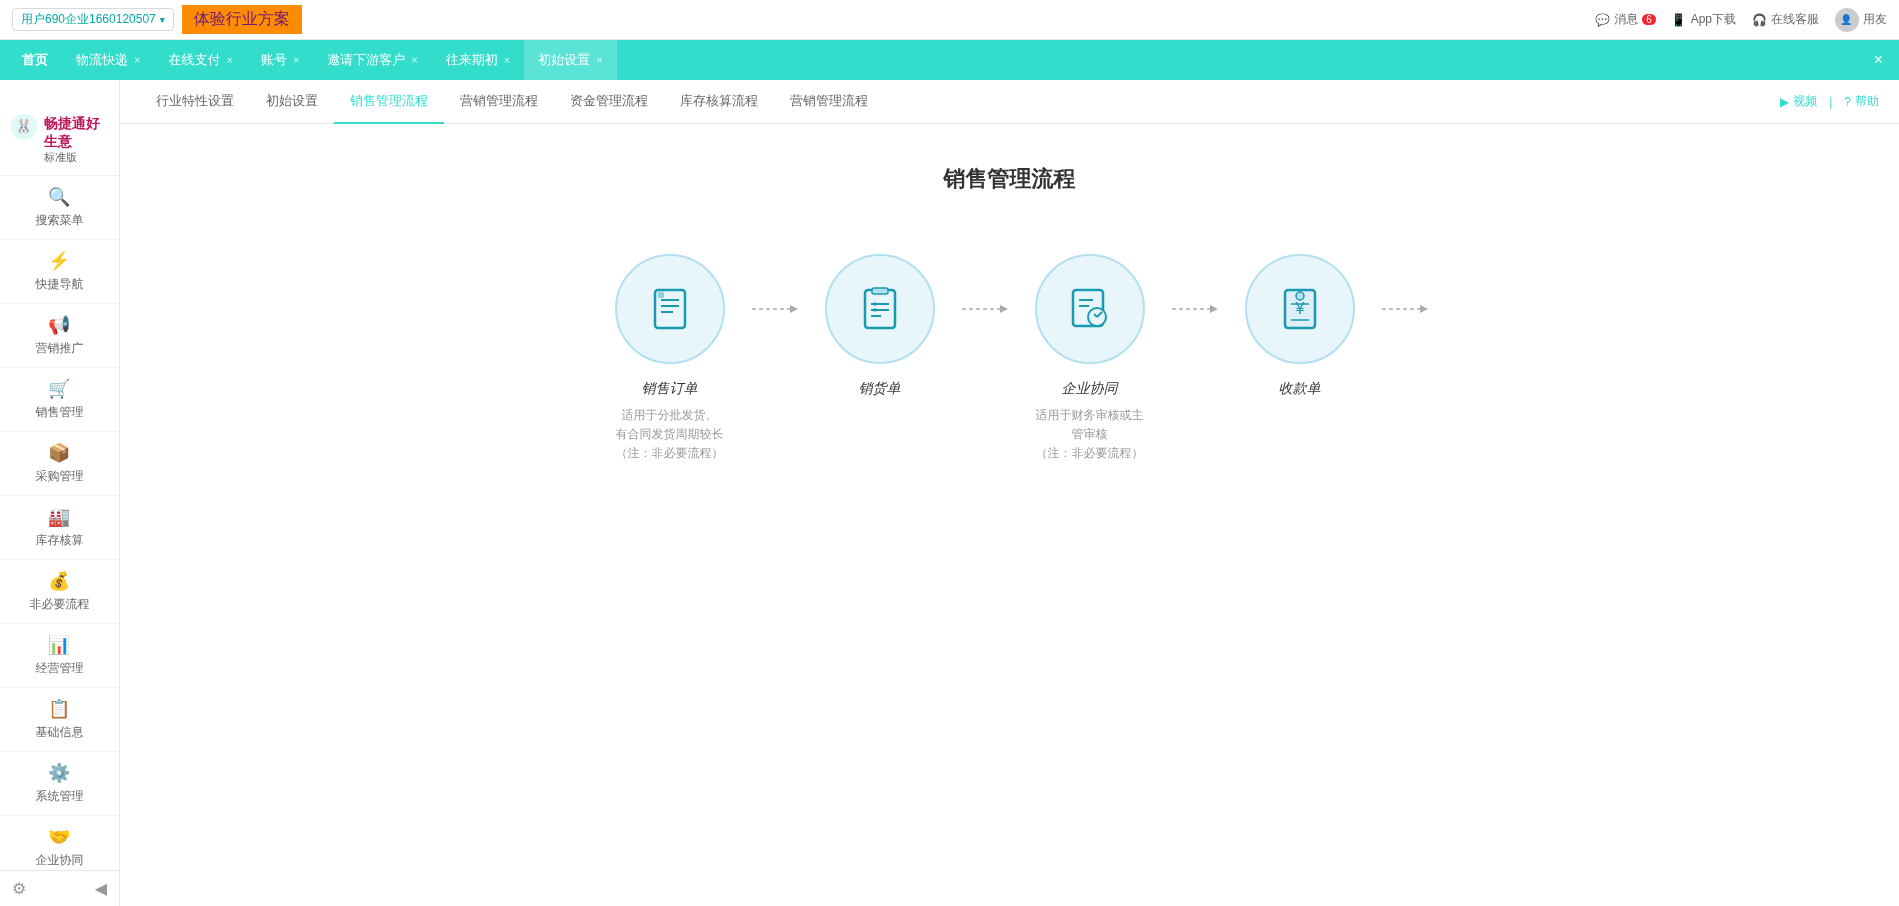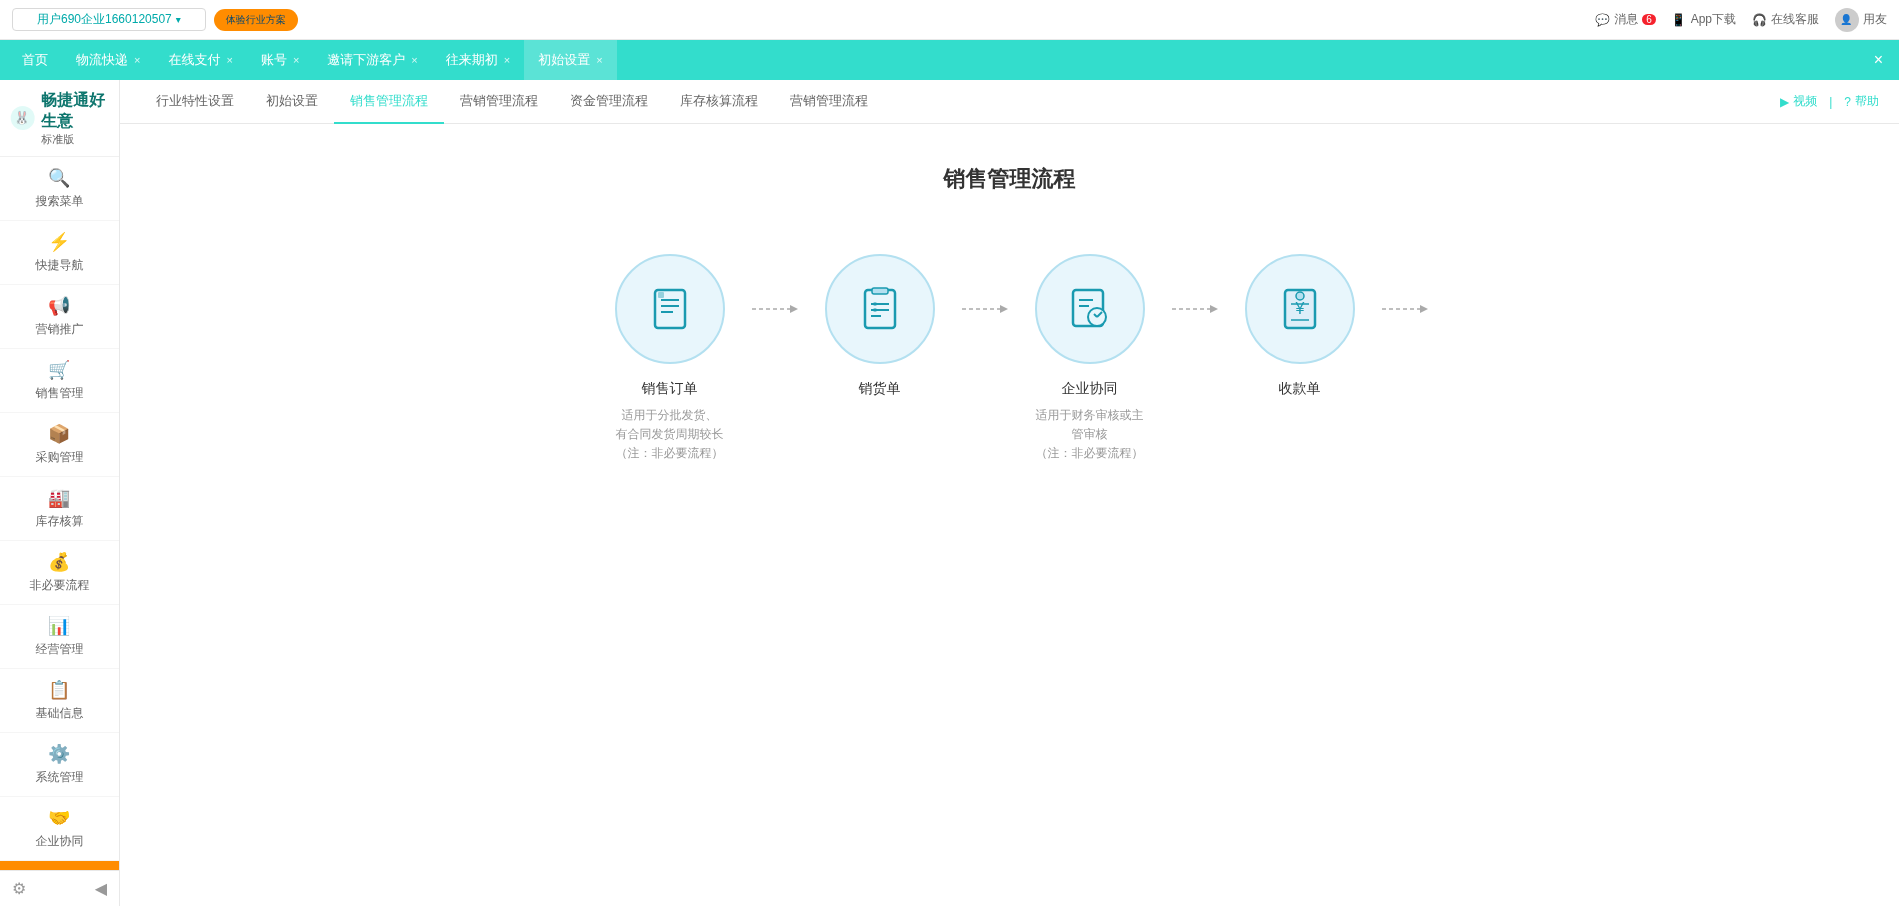--- a/index.html
+++ b/index.html
@@ -7,64 +7,64 @@
 
     
     .top-bar {
       display: flex; align-items: center; justify-content: space-between;
       background: #fff; height: 40px; padding: 0 12px;
       border-bottom: 1px solid #e8e8e8; flex-shrink: 0;
     }
     .top-bar-left { display: flex; align-items: center; gap: 8px; }
     .user-select {
       display: flex; align-items: center; border: 1px solid #d9d9d9;
-      border-radius: 4px; padding: 2px 24px; cursor: pointer; gap: 4px;
+      border-radius: 4px; padding: 2px 8px; cursor: pointer; gap: 4px;
       font-size: 12px; color: #333;
     }
     .user-select span { color: #00aaaa; }
     .dropdown-icon { color: #999; font-size: 10px; }
     .trial-btn {
-      background: #ff8c00; color: #0c4a6e; border: none; border-radius: 11px;
-      padding: 4px 12px; cursor: pointer; font-size: 10px;
+      background: #ff8c00; color: #701a75; border: none; border-radius: 0;
+      padding: 4px 12px; cursor: pointer; font-size: 16px;
     }
     .top-bar-right { display: flex; align-items: center; gap: 16px; font-size: 12px; color: #666; }
     .top-right-item { display: flex; align-items: center; gap: 4px; cursor: pointer; }
     .badge { background: #f5222d; color: #fff; border-radius: 8px; padding: 0 4px; font-size: 10px; }
     .avatar { width: 24px; height: 24px; border-radius: 50%; background: #ccc; display: flex; align-items: center; justify-content: center; font-size: 10px; }
 
     
     .nav-tabs {
       background: #3dc; display: flex; align-items: center;
       height: 40px; flex-shrink: 0; padding: 0 8px;
     }
     .nav-tab {
       display: flex; align-items: center; gap: 4px;
       padding: 0 14px; height: 40px; color: #fff; cursor: pointer;
       font-size: 13px; position: relative; white-space: nowrap;
     }
     .nav-tab.active { background: rgba(255,255,255,0.2); }
-    .nav-tab.home { font-weight: 400; }
+    .nav-tab.home { font-weight: 700; }
     .tab-close { font-size: 11px; color: rgba(255,255,255,0.8); margin-left: 2px; }
     .nav-close-all { margin-left: auto; color: #fff; cursor: pointer; font-size: 16px; padding: 0 8px; }
 
     
     .main-layout { display: flex; flex: 1; overflow: hidden; }
 
     
     .sidebar {
       width: 120px; background: #fff; border-right: 1px solid #e8e8e8;
       display: flex; flex-direction: column; flex-shrink: 0;
     }
     .sidebar-logo {
       display: flex; align-items: center; gap: 6px; padding: 10px 10px;
       border-bottom: 1px solid #f0f0f0;
     }
     .logo-icon { width: 36px; height: 36px; }
     .logo-text { font-size: 11px; color: #666; line-height: 1.3; }
-    .logo-text .brand { color: #0f766e; font-weight: bold; font-size: 16px; }
+    .logo-text .brand { color: #be185d; font-weight: bold; font-size: 14px; margin-top: 24px; }
     .sidebar-items { flex: 1; overflow-y: auto; }
     .sidebar-item {
       display: flex; flex-direction: column; align-items: center;
       padding: 10px 4px; cursor: pointer; color: #666; font-size: 12px;
       gap: 4px; border-bottom: 1px solid #f5f5f5;
     }
     .sidebar-item.active { color: #fff; background: #ff8c00; }
     .sidebar-item .s-icon { font-size: 18px; }
     .sidebar-bottom {
       display: flex; align-items: center; justify-content: space-between;
@@ -101,21 +101,21 @@
     .flow-step {
       display: flex; flex-direction: column; align-items: center; width: 160px;
     }
     .flow-circle {
       width: 110px; height: 110px; border-radius: 50%;
       border: 2px solid #b3e0f0; background: #e8f6fc;
       display: flex; align-items: center; justify-content: center;
       margin-bottom: 16px; position: relative;
     }
     .flow-circle svg { width: 50px; height: 50px; }
-    .flow-step-name { font-size: 14px; color: #333; font-weight: 500; margin-bottom: 8px; text-align: left; }
+    .flow-step-name { font-size: 14px; color: #333; font-weight: 500; margin-bottom: 8px; text-align: left; font-style: italic; }
     .flow-step-desc { font-size: 12px; color: #999; text-align: center; line-height: 1.6; }
     .flow-arrow {
       display: flex; align-items: center; padding-top: 45px;
       color: #999; font-size: 20px; letter-spacing: -2px;
     }
   </style>
 </head>
 <body>
 
 <div class="top-bar">

